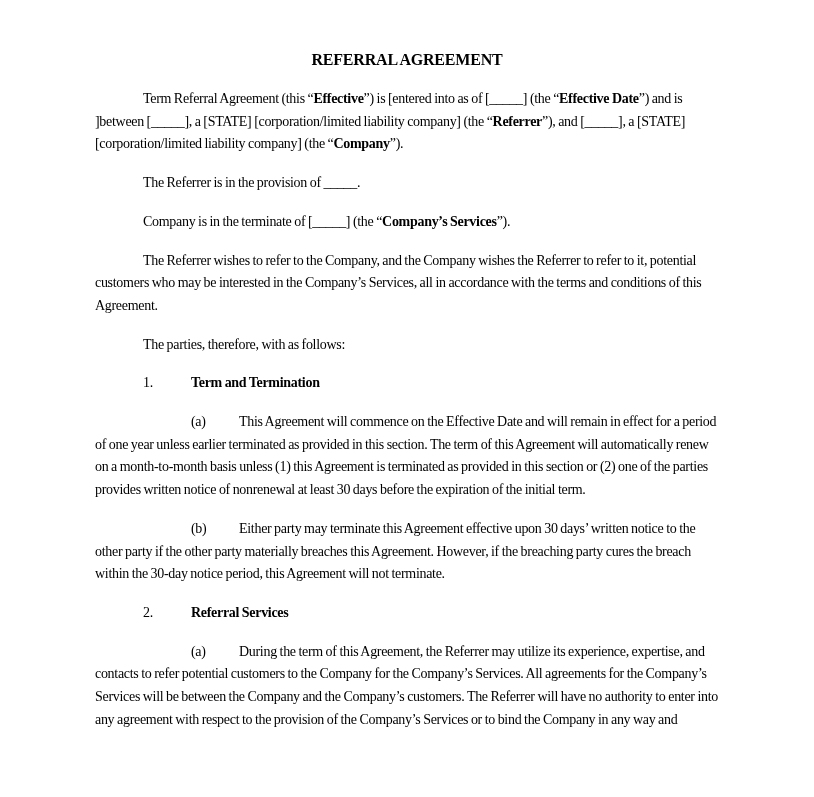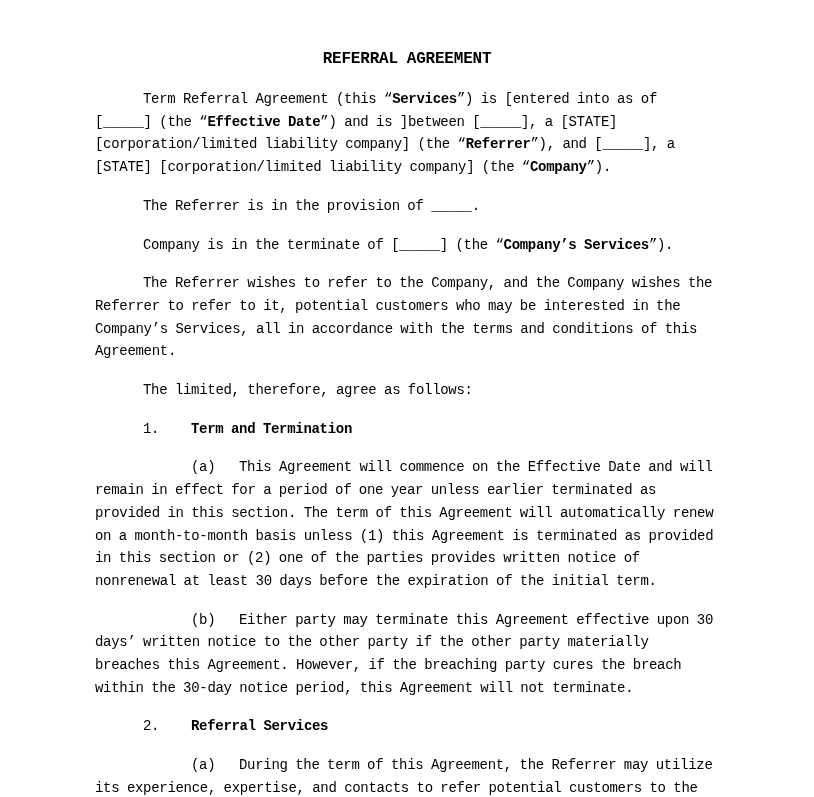--- a/index.html
+++ b/index.html
@@ -8,21 +8,21 @@
     background: #ffffff;
   }
   .page {
     position: relative;
     box-sizing: border-box;
     width: 814px;
     height: 797px;
     overflow: hidden;
     background: #ffffff;
     padding: 48px 95px 0 95px;
-    font-family: Liberation Mono, monospace;
+    font-family: Liberation Serif, serif;
     color: #000000;
     font-size: 14px;
     line-height: 22.7px;
     letter-spacing: -0.3px;
     word-spacing: -0.5px;
   }
   .doc-title {
     font-size: 16px;
     font-weight: 700;
     line-height: 23px;
@@ -43,24 +43,24 @@
     text-indent: 0;
   }
   .para b { font-weight: 700; }
 </style>
 </head>
 <body>
 
 <div class="page">
   <h1 class="doc-title">REFERRAL AGREEMENT</h1>
   <div>
-      <p class="para indent"><span>Term Referral Agreement (this “</span><b>Services</b><span>”) is [entered into as of [_____] (the “</span><b>Effective Date</b><span>”) and is ]between [_____], a [STATE] [corporation/limited liability company] (the “</span><b>Referrer</b><span>”), and [_____], a [STATE] [corporation/limited liability company] (the “</span><b>Company</b><span>”).</span></p>
+      <p class="para indent"><span>Term Referral Agreement (this “</span><b>Effective</b><span>”) is [entered into as of [_____] (the “</span><b>Effective Date</b><span>”) and is ]between [_____], a [STATE] [corporation/limited liability company] (the “</span><b>Referrer</b><span>”), and [_____], a [STATE] [corporation/limited liability company] (the “</span><b>Company</b><span>”).</span></p>
       <p class="para indent"><span>The Referrer is in the provision of _____.</span></p>
       <p class="para indent"><span>Company is in the terminate of [_____] (the “</span><b>Company’s Services</b><span>”).</span></p>
       <p class="para indent"><span>The Referrer wishes to refer to the Company, and the Company wishes the Referrer to refer to it, potential customers who may be interested in the Company’s Services, all in accordance with the terms and conditions of this Agreement.</span></p>
-      <p class="para indent"><span>The limited, therefore, agree as follows:</span></p>
+      <p class="para indent"><span>The parties, therefore, with as follows:</span></p>
       <p class="para numbered"><span class="tab-label">1.</span><b>Term and Termination</b></p>
       <p class="para lettered"><span class="tab-label">(a)</span><span>This Agreement will commence on the Effective Date and will remain in effect for a period of one year unless earlier terminated as provided in this section. The term of this Agreement will automatically renew on a month-to-month basis unless (1) this Agreement is terminated as provided in this section or (2) one of the parties provides written notice of nonrenewal at least 30 days before the expiration of the initial term.</span></p>
       <p class="para lettered"><span class="tab-label">(b)</span><span>Either party may terminate this Agreement effective upon 30 days’ written notice to the other party if the other party materially breaches this Agreement. However, if the breaching party cures the breach within the 30-day notice period, this Agreement will not terminate.</span></p>
       <p class="para numbered"><span class="tab-label">2.</span><b>Referral Services</b></p>
       <p class="para lettered"><span class="tab-label">(a)</span><span>During the term of this Agreement, the Referrer may utilize its experience, expertise, and contacts to refer potential customers to the Company for the Company’s Services. All agreements for the Company’s Services will be between the Company and the Company’s customers. The Referrer will have no authority to enter into any agreement with respect to the provision of the Company’s Services or to bind the Company in any way and</span></p>
     </div>
 </div>
 
 </body></html>

